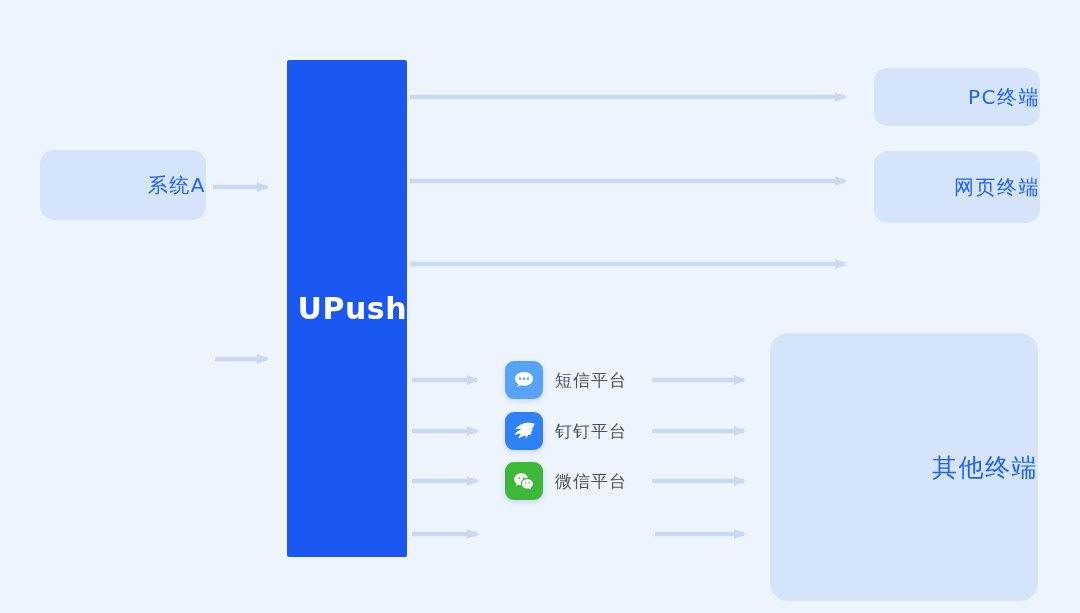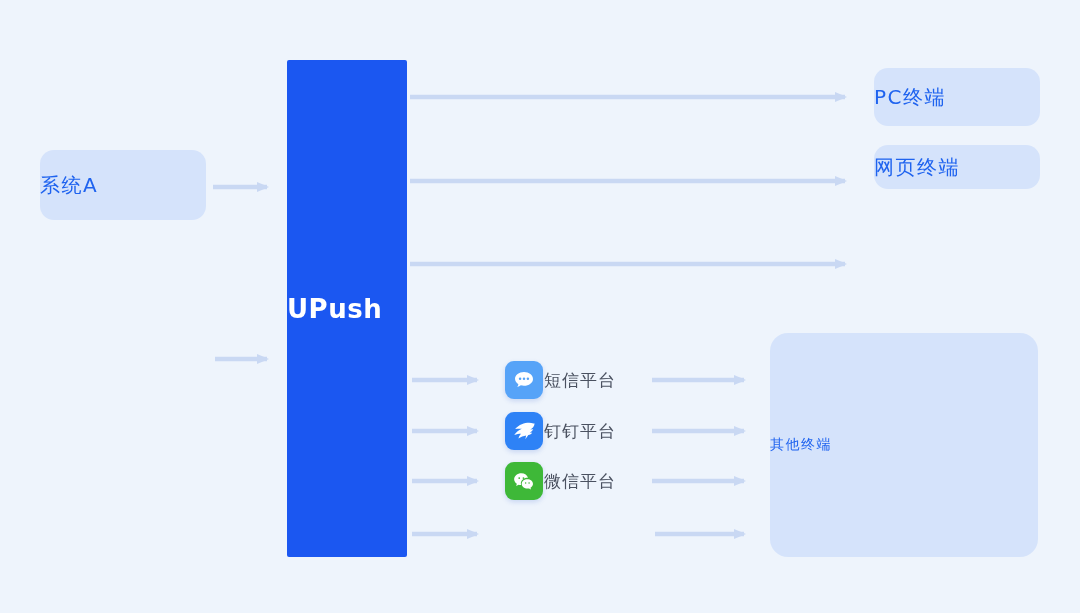--- a/index.html
+++ b/index.html
@@ -3,34 +3,34 @@
 <meta charset="utf-8">
 <style>
   html,body{margin:0;padding:0;background:#ffffff;}
   body{font-family:"DejaVu Sans","Liberation Sans",sans-serif;}
   .canvas{position:relative;width:1080px;height:613px;background:var(--canvas-bg,#eef4fc);overflow:hidden;}
 
   .arrows{position:absolute;left:0;top:0;width:1080px;height:613px;}
   .arrows line{stroke:var(--arrow,#c9d8f3);stroke-width:4.5;}
   #ah path{fill:var(--arrow,#c9d8f3);}
 
-  .node{position:absolute;display:flex;align-items:center;justify-content:flex-start;
+  .node{position:absolute;display:flex;align-items:center;justify-content:flex-end;
         background:var(--node-bg,#d5e3fb);color:var(--node-text,#1f63ef);
         border-radius:14px;font-size:20px;font-weight:500;letter-spacing:1.5px;}
   .src-a{left:40px;top:150px;width:166px;height:70px;}
   .src-b{left:42px;top:330px;width:166px;height:58px;}
   .hub{left:287px;top:60px;width:120px;height:497px;border-radius:2px;
        background:var(--hub-bg,#1b57f1);color:var(--hub-text,#fff);
-       font-size:26px;font-weight:700;letter-spacing:.5px;}
+       font-size:30px;font-weight:700;letter-spacing:.5px;}
   .term-pc{left:874px;top:68px;width:166px;height:58px;}
-  .term-web{left:874px;top:145px;width:166px;height:44px;}
+  .term-web{left:874px;top:151px;width:166px;height:72px;}
   .term-app{left:874px;top:234px;width:166px;height:58px;}
-  .other{left:770px;top:333px;width:268px;height:224px;border-radius:18px;font-size:14px;}
+  .other{left:770px;top:333px;width:268px;height:268px;border-radius:18px;font-size:25px;}
 
-  .platform{position:absolute;left:505px;display:flex;align-items:center;gap:1px;justify-content:flex-end;}
+  .platform{position:absolute;left:505px;display:flex;align-items:center;gap:12px;justify-content:flex-end;}
   .p0{top:361px}.p1{top:412px}.p2{top:462px}.p3{top:515px}
   .picon{width:38px;height:38px;border-radius:9px;display:flex;align-items:center;justify-content:center;
          box-shadow:0 2px 5px rgba(30,80,200,.18);}
   .picon svg{width:26px;height:26px;display:block;}
   .icon-sms{background:var(--icon-sms,#56a3f8);}
   .icon-dingtalk{background:var(--icon-dingtalk,#2e82f6);}
   .icon-wechat{background:var(--icon-wechat,#3eb838);}
   .icon-mail{background:var(--icon-mail,#3566ee);}
   .plabel{font-size:17px;font-weight:500;color:var(--platform-text,#4a5160);letter-spacing:1px;}
 </style>

